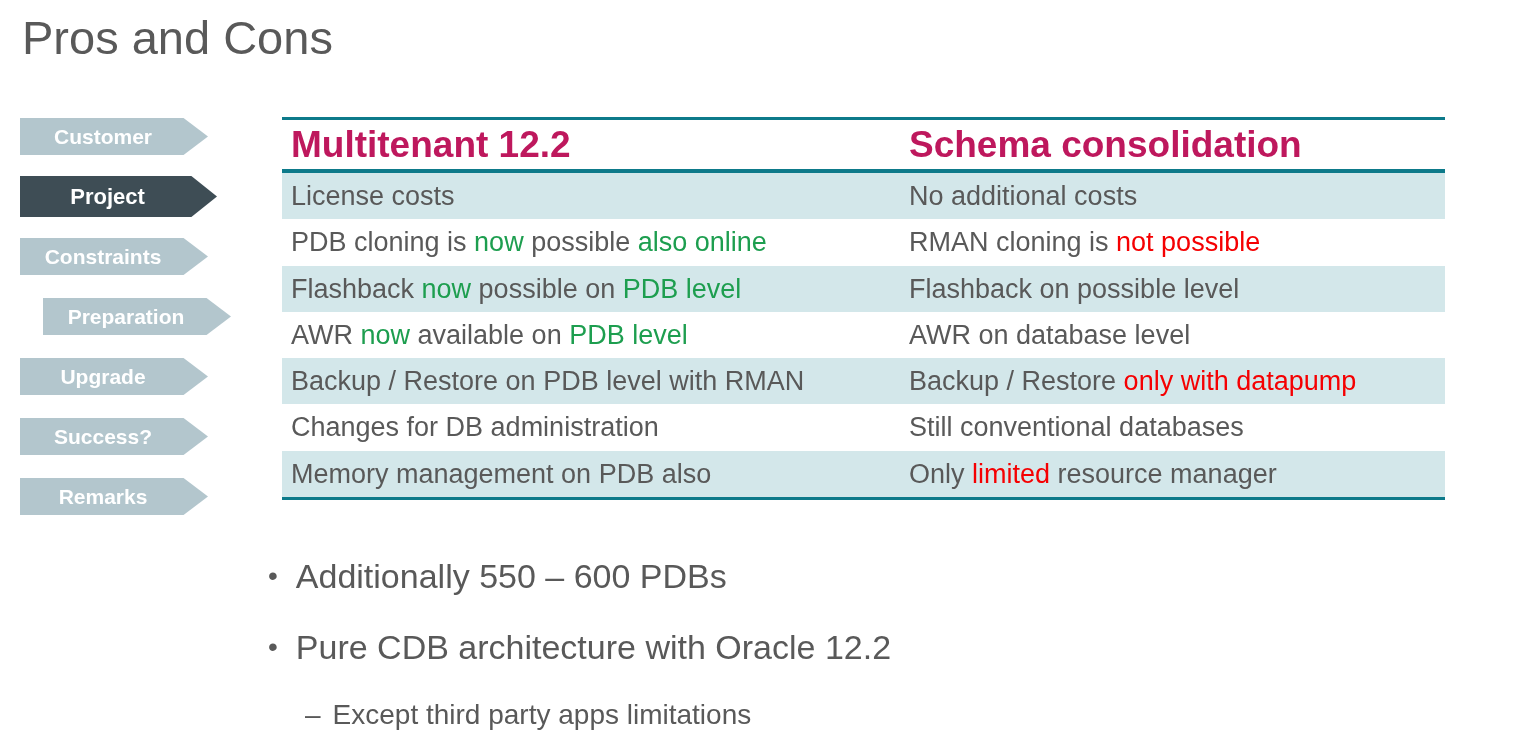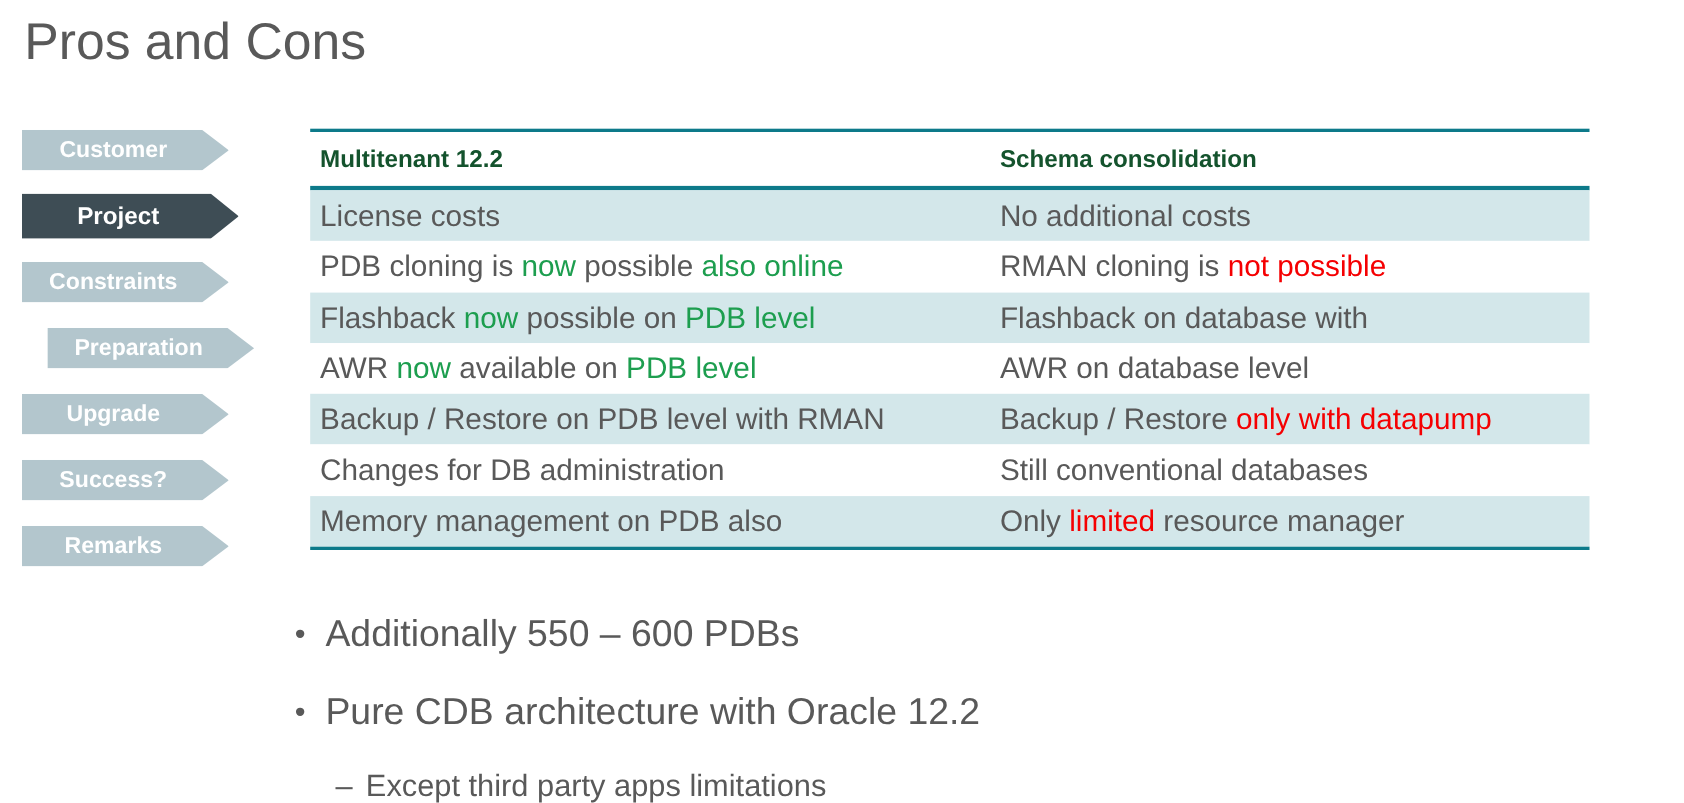--- a/index.html
+++ b/index.html
@@ -32,21 +32,21 @@
   .side-item.active{
     background:var(--side-dark,#3e4d55);
     width:197px;height:41px;line-height:41px;font-size:22px;
   }
   
   .table-wrap{position:absolute;left:282px;top:117px;width:1206px;}
   .hline{height:3px;background:var(--teal,#0d7a8a);}
   .hline.mid{height:4px;}
   .thead{display:flex;height:49px;align-items:center;background:#ffffff;}
   .th{
-    font-size:22px;font-weight:700;color:#14532d;
+    font-size:37px;font-weight:700;color:#be185d;
     padding-left:9px;box-sizing:border-box;
   }
   .th.left{width:618px;}
   .th.right{flex:1;}
   .trow{display:flex;height:46.3px;background:#ffffff;}
   .trow.alt{background:var(--blue-row,#d3e7ea);}
   .cell{
     font-size:27px;color:var(--gray-text,#595959);
     line-height:46.3px;padding-left:9px;box-sizing:border-box;
     white-space:nowrap;overflow:hidden;
@@ -92,21 +92,21 @@
         <div class="trow alt">
           <div class="cell left"><span>License costs</span></div>
           <div class="cell right"><span>No additional costs</span></div>
         </div>
         <div class="trow">
           <div class="cell left"><span>PDB cloning is </span><span class="c-green">now</span><span> possible </span><span class="c-green">also online</span></div>
           <div class="cell right"><span>RMAN cloning is </span><span class="c-red">not possible</span></div>
         </div>
         <div class="trow alt">
           <div class="cell left"><span>Flashback </span><span class="c-green">now</span><span> possible on </span><span class="c-green">PDB level</span></div>
-          <div class="cell right"><span>Flashback on database with</span></div>
+          <div class="cell right"><span>Flashback on possible level</span></div>
         </div>
         <div class="trow">
           <div class="cell left"><span>AWR </span><span class="c-green">now</span><span> available on </span><span class="c-green">PDB level</span></div>
           <div class="cell right"><span>AWR on database level</span></div>
         </div>
         <div class="trow alt">
           <div class="cell left"><span>Backup / Restore on PDB level with RMAN</span></div>
           <div class="cell right"><span>Backup / Restore </span><span class="c-red">only with datapump</span></div>
         </div>
         <div class="trow">

